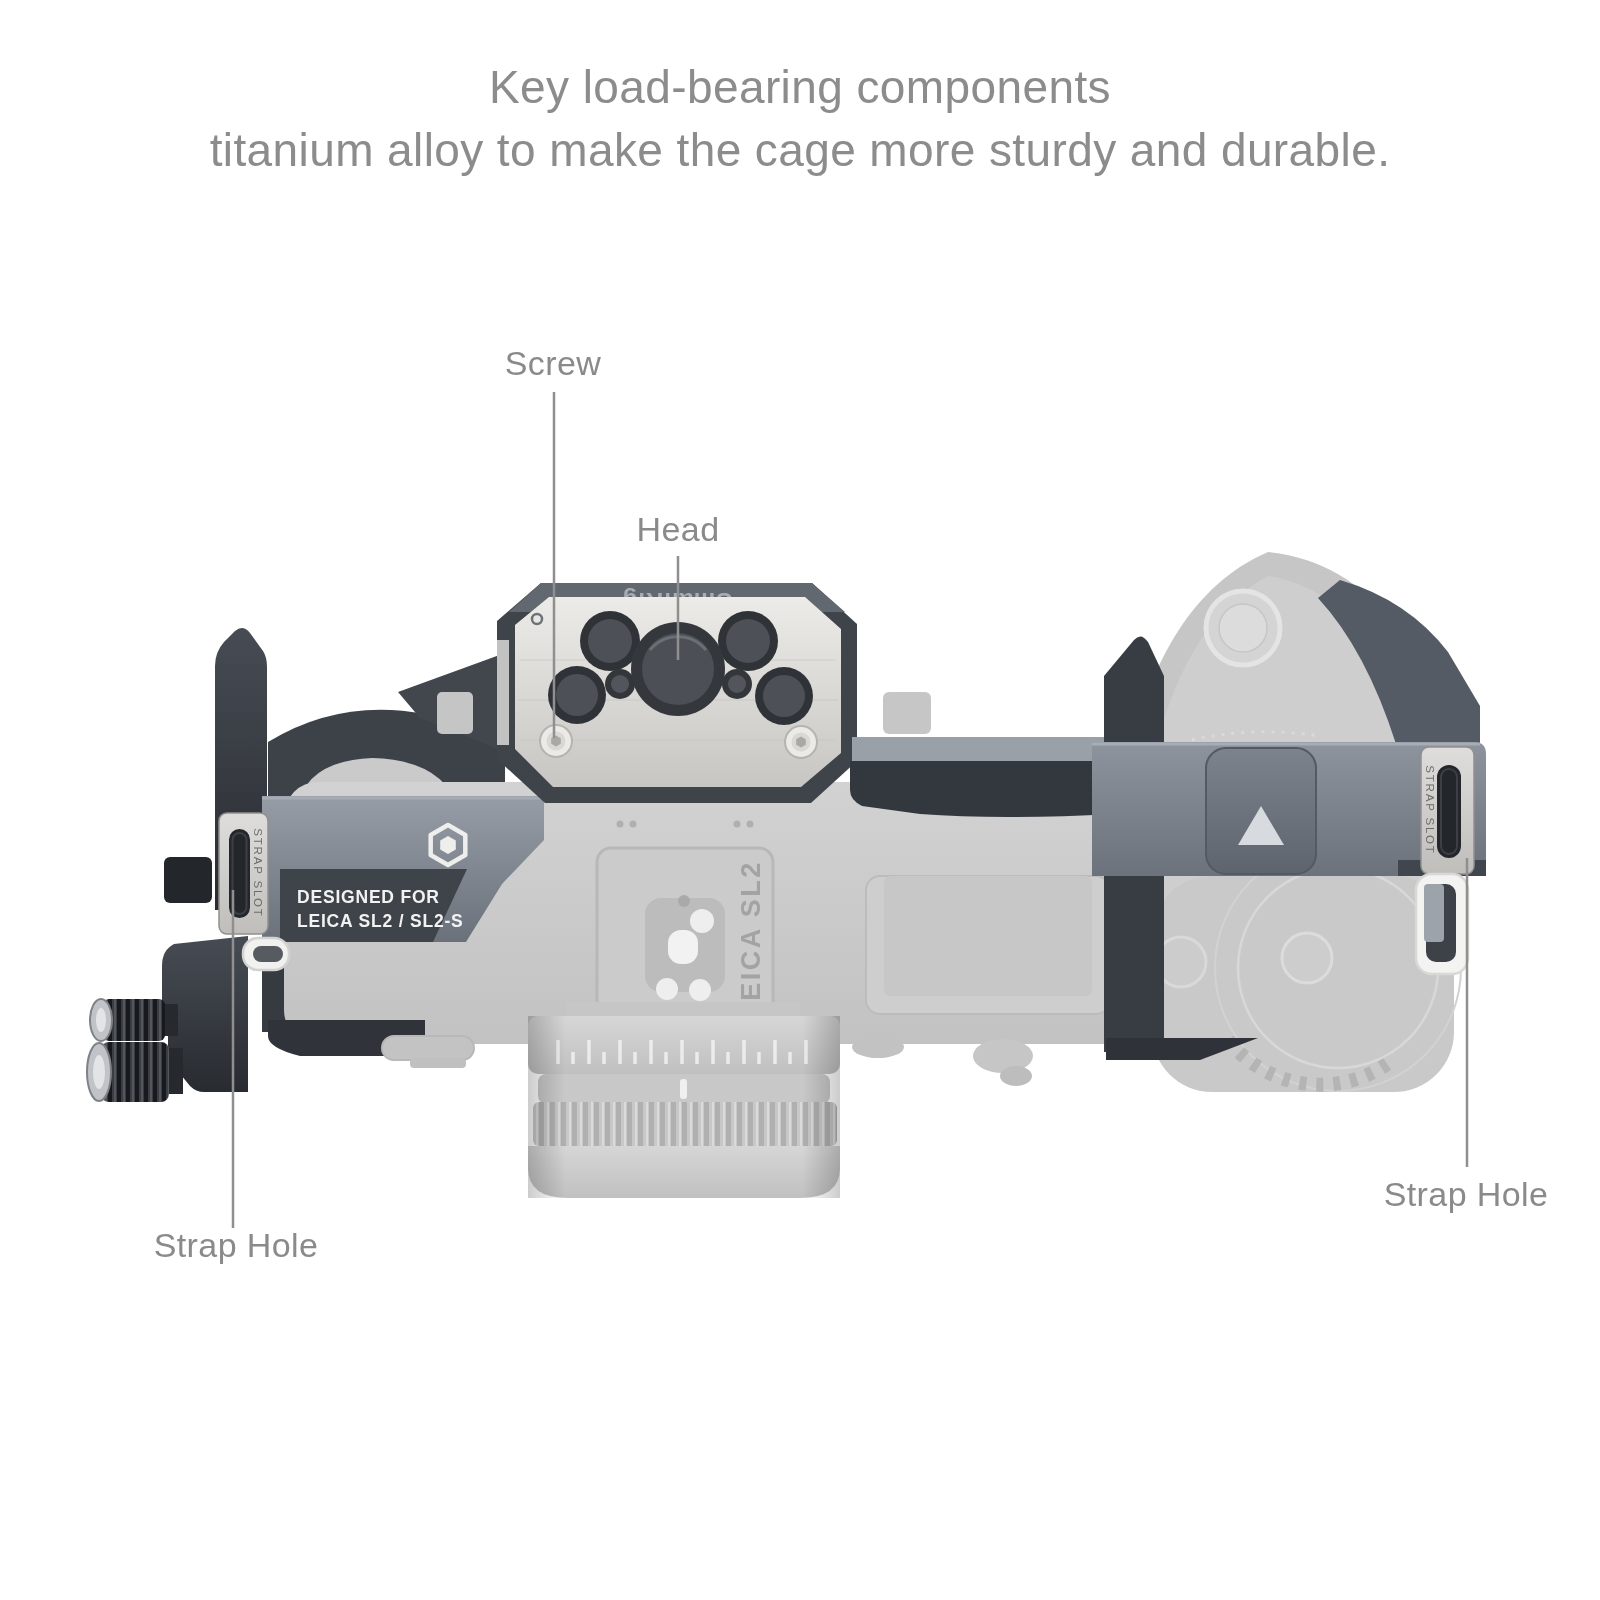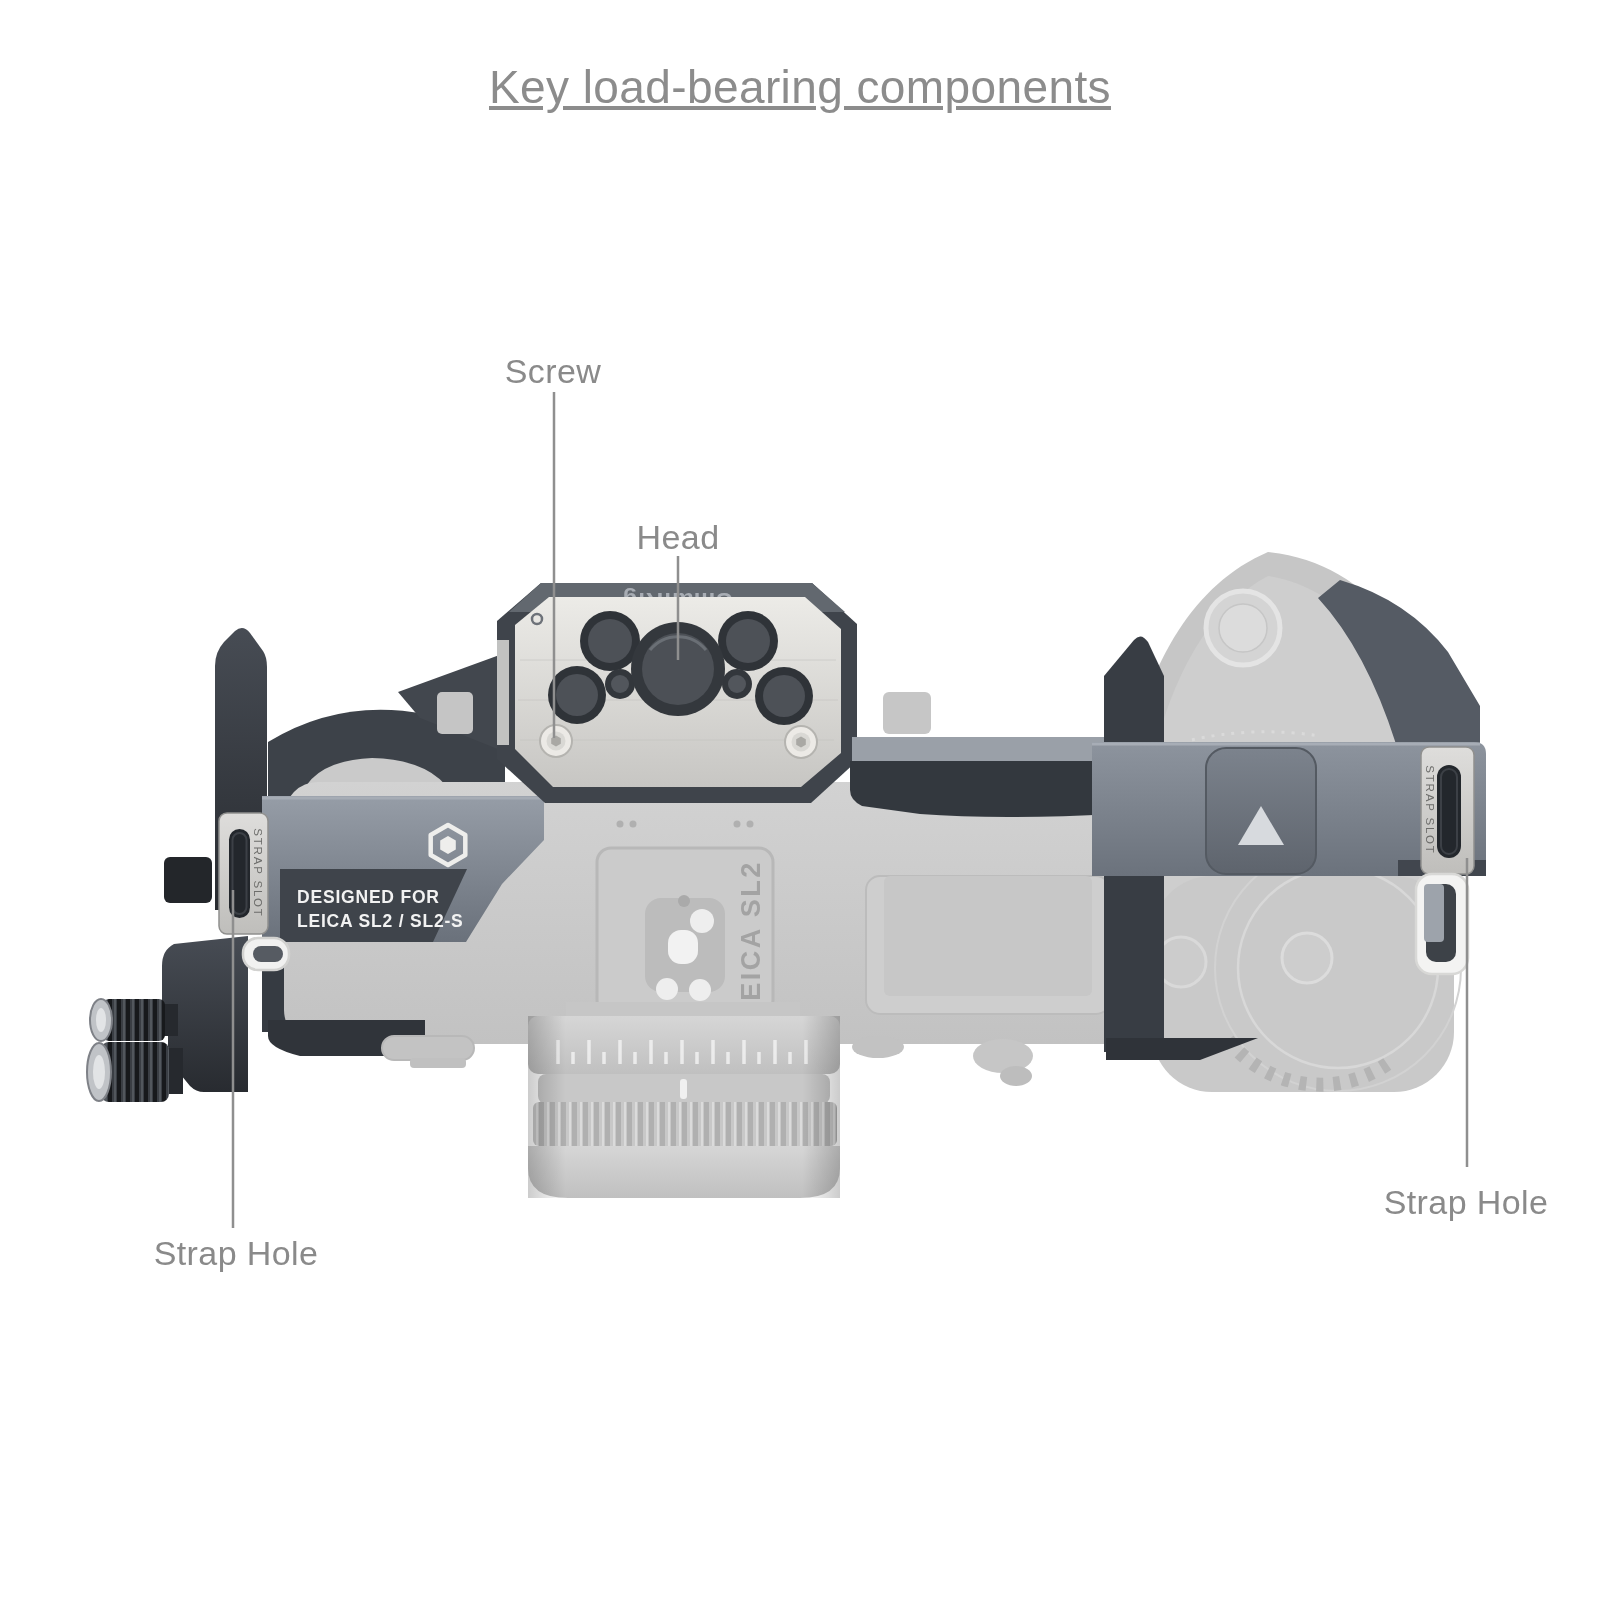--- a/index.html
+++ b/index.html
@@ -1,31 +1,32 @@
 <!DOCTYPE html>
 <html><head>
 <meta charset="utf-8">
 <style>
   html,body{margin:0;padding:0;background:#ffffff;}
   #stage{position:relative;width:1600px;height:1600px;background:#ffffff;overflow:hidden;
          font-family:"Liberation Sans",sans-serif;}
   #hero-title{position:absolute;top:56px;left:0;width:1600px;text-align:center;
-              color:#8c8c8c;font-size:46px;line-height:63px;letter-spacing:.4px;font-weight:400;text-decoration:underline;}
+              color:#8c8c8c;font-size:46px;line-height:63px;letter-spacing:.4px;font-weight:400;}
   .lbl{position:absolute;transform:translateX(-50%);color:#8a8a8a;font-size:34px;
-       white-space:nowrap;letter-spacing:.4px;margin-top:8px;}
+       white-space:nowrap;letter-spacing:.4px;}
   svg{position:absolute;left:0;top:0;}
   text{font-family:"Liberation Sans",sans-serif;}
 </style>
 </head>
 <body>
 
 <div id="stage">
 
   <div id="hero-title">
     <div>Key load-bearing components</div>
+    <div>titanium alloy to make the cage more sturdy and durable.</div>
   </div>
 
   <svg width="1600" height="1600" viewBox="0 0 1600 1600">
     <defs>
       <linearGradient id="gBody" x1="0" y1="0" x2="0" y2="1">
         <stop offset="0" stop-color="#d2d2d2"></stop>
           <stop offset="1" stop-color="#c2c2c2"></stop>
       </linearGradient>
       <linearGradient id="gPlate" x1="0" y1="0" x2="0" y2="1">
         <stop offset="0" stop-color="#ecebe7"></stop>

